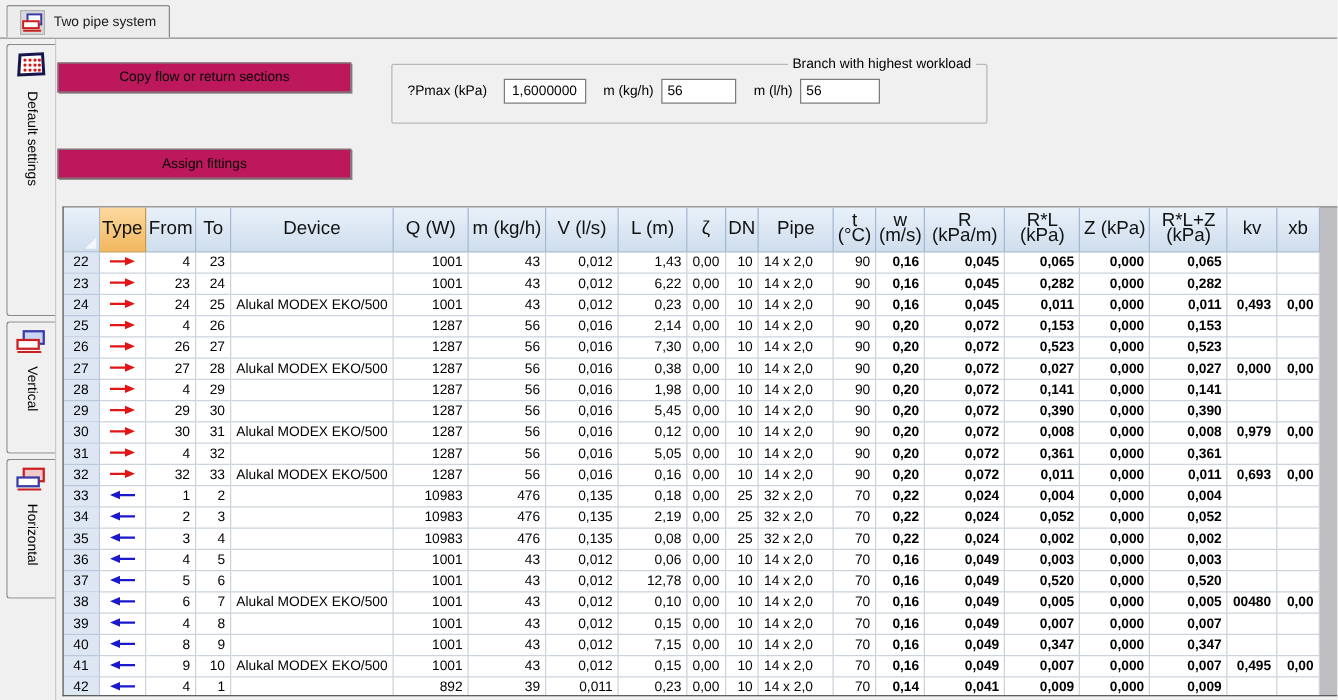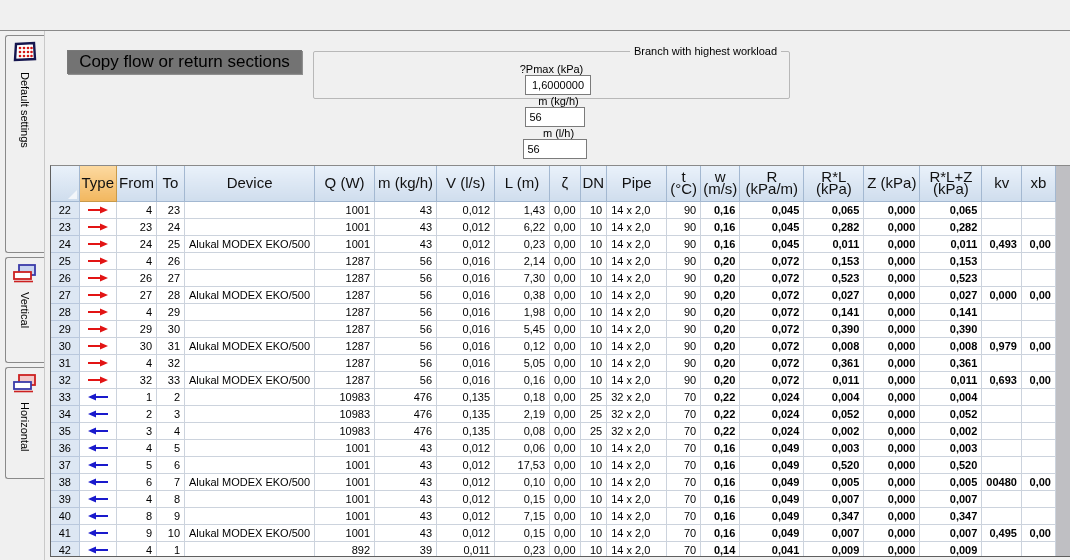--- a/index.html
+++ b/index.html
@@ -29,32 +29,32 @@
   .sidebar{position:absolute;left:0;top:31px;width:45px;bottom:0;}
   .side-tab{
     position:absolute;left:5px;width:39px;box-sizing:border-box;
     border:1px solid #8a8a8a;border-right:none;border-radius:3px 0 0 3px;
     background:#f0f0f0;display:flex;flex-direction:column;align-items:center;padding-top:5px;
   }
   .vtext{writing-mode:vertical-rl;margin-top:7px;white-space:nowrap;color:#000;}
   .panel-left-line{position:absolute;left:44px;top:31px;bottom:0;width:1px;background:#c9c9c9;}
   
   .cmd{
-    position:absolute;left:22px;width:235px;height:24px;box-sizing:border-box;
-    background:#737373;border:1px solid #787878;box-shadow:1px 1px 0 #8f8f8f;
-    font-family:"Liberation Sans", sans-serif;font-size:17px;color:#000;cursor:default;
+    position:absolute;left:1px;width:235px;height:24px;box-sizing:border-box;
+    background:#be185d;border:1px solid #787878;box-shadow:1px 1px 0 #8f8f8f;
+    font-family:"Liberation Sans", sans-serif;font-size:11px;color:#000;cursor:default;
   }
   
   .panel{position:absolute;left:45px;top:31px;right:0;bottom:0;}
   fieldset.branch{
     position:absolute;left:268px;top:14px;width:477px;height:54px;box-sizing:border-box;
     border:1px solid #b8b8b8;border-radius:2px;margin:0;padding:2px 12px 0 12px;
   }
   fieldset.branch legend{font-size:11px;padding:0 4px;margin-left:4px;color:#000;text-align:right;}
-  .frow{display:flex;align-items:center;margin-top:4px;flex-direction:column;}
+  .frow{display:flex;align-items:center;margin-top:4px;}
   .flabel{white-space:nowrap;color:#000;}
   .fin{
     box-sizing:border-box;height:20px;border:1px solid #7b7b7b;background:#fff;
     font-family:"Liberation Sans", sans-serif;font-size:11px;padding:0 4px;color:#000;
   }
   .fin.w1{width:66px;margin-left:13px;text-align:center;}
   .fin.w2{width:60px;margin-left:6px;}
   .fin.w3{width:64px;margin-left:6px;}
   .gap1{margin-left:14px;}
   
@@ -90,20 +90,30 @@
   }
   table.grid td.typec{text-align:center;padding:0;}
   table.grid td.ar{text-align:right;}
   table.grid td.al{text-align:left;}
   table.grid td.b{font-weight:bold;}
 </style>
 </head>
 <body>
 
 <div class="tabbar">
+  <div class="tab" style="left:5px;">
+    <span class="icon-box">
+      <svg width="18" height="16" viewBox="0 0 18 16">
+        <rect x="5" y="1.5" width="11" height="8" fill="#ffffff" stroke="#3a3aa8" stroke-width="1.6"></rect>
+        <rect x="1.5" y="7" width="12.5" height="5.5" fill="#ffffff" stroke="#cc2020" stroke-width="1.6"></rect>
+        <line x1="1.5" y1="14.5" x2="16" y2="14.5" stroke="#cc2020" stroke-width="1.6"></line>
+      </svg>
+    </span>
+    <span class="tab-label">Two pipe system</span>
+  </div>
 </div>
 <div class="topline"></div>
 <div class="panel-left-line"></div>
 
 <div class="sidebar">
   <div class="side-tab" style="top:4px;height:218px;">
     <span>
       <svg width="26" height="22" viewBox="0 0 26 22">
         <path d="M4 3 L22 2 L23 18 L3 19 Z" fill="#ffffff" stroke="#15154e" stroke-width="2.4"></path>
         <g fill="#d41616">
@@ -141,20 +151,21 @@
         <rect x="2" y="9" width="17" height="7" fill="#ffffff" stroke="#3a3aa8" stroke-width="1.8"></rect>
         <line x1="2" y1="18.5" x2="21" y2="18.5" stroke="#cc2020" stroke-width="1.6"></line>
       </svg>
     </span>
     <span class="vtext">Horizontal</span>
   </div>
 </div>
 
 <div class="panel">
   <button class="cmd" style="top:19px;">Copy flow or return sections</button>
+  <button class="cmd" style="top:88px;">Assign fittings</button>
 
   <fieldset class="branch">
     <legend>Branch with highest workload</legend>
     <div class="frow">
       <span class="flabel">?Pmax (kPa)</span>
       <input class="fin w1" type="text" value="1,6000000" style="">
       <span class="flabel gap1">m (kg/h)</span>
       <input class="fin w2" type="text" value="56" style="">
       <span class="flabel gap1">m (l/h)</span>
       <input class="fin w3" type="text" value="56" style="">
@@ -576,21 +587,21 @@
             <td class="rownum">37</td>
             <td class="typec"><svg width="22" height="8" viewBox="0 0 22 8">
                 <path d="M21 3.1 H9 V0.6 L1 4 L9 7.4 V4.9 H21 Z" fill="#1a1acc"></path>
               </svg></td>
             <td class="ar">5</td>
             <td class="ar">6</td>
             <td class="al"></td>
             <td class="ar">1001</td>
             <td class="ar">43</td>
             <td class="ar">0,012</td>
-            <td class="ar">17,53</td>
+            <td class="ar">12,78</td>
             <td class="ar">0,00</td>
             <td class="ar">10</td>
             <td class="al">14 x 2,0</td>
             <td class="ar">70</td>
             <td class="ar b">0,16</td>
             <td class="ar b">0,049</td>
             <td class="ar b">0,520</td>
             <td class="ar b">0,000</td>
             <td class="ar b">0,520</td>
             <td class="ar b"></td>

